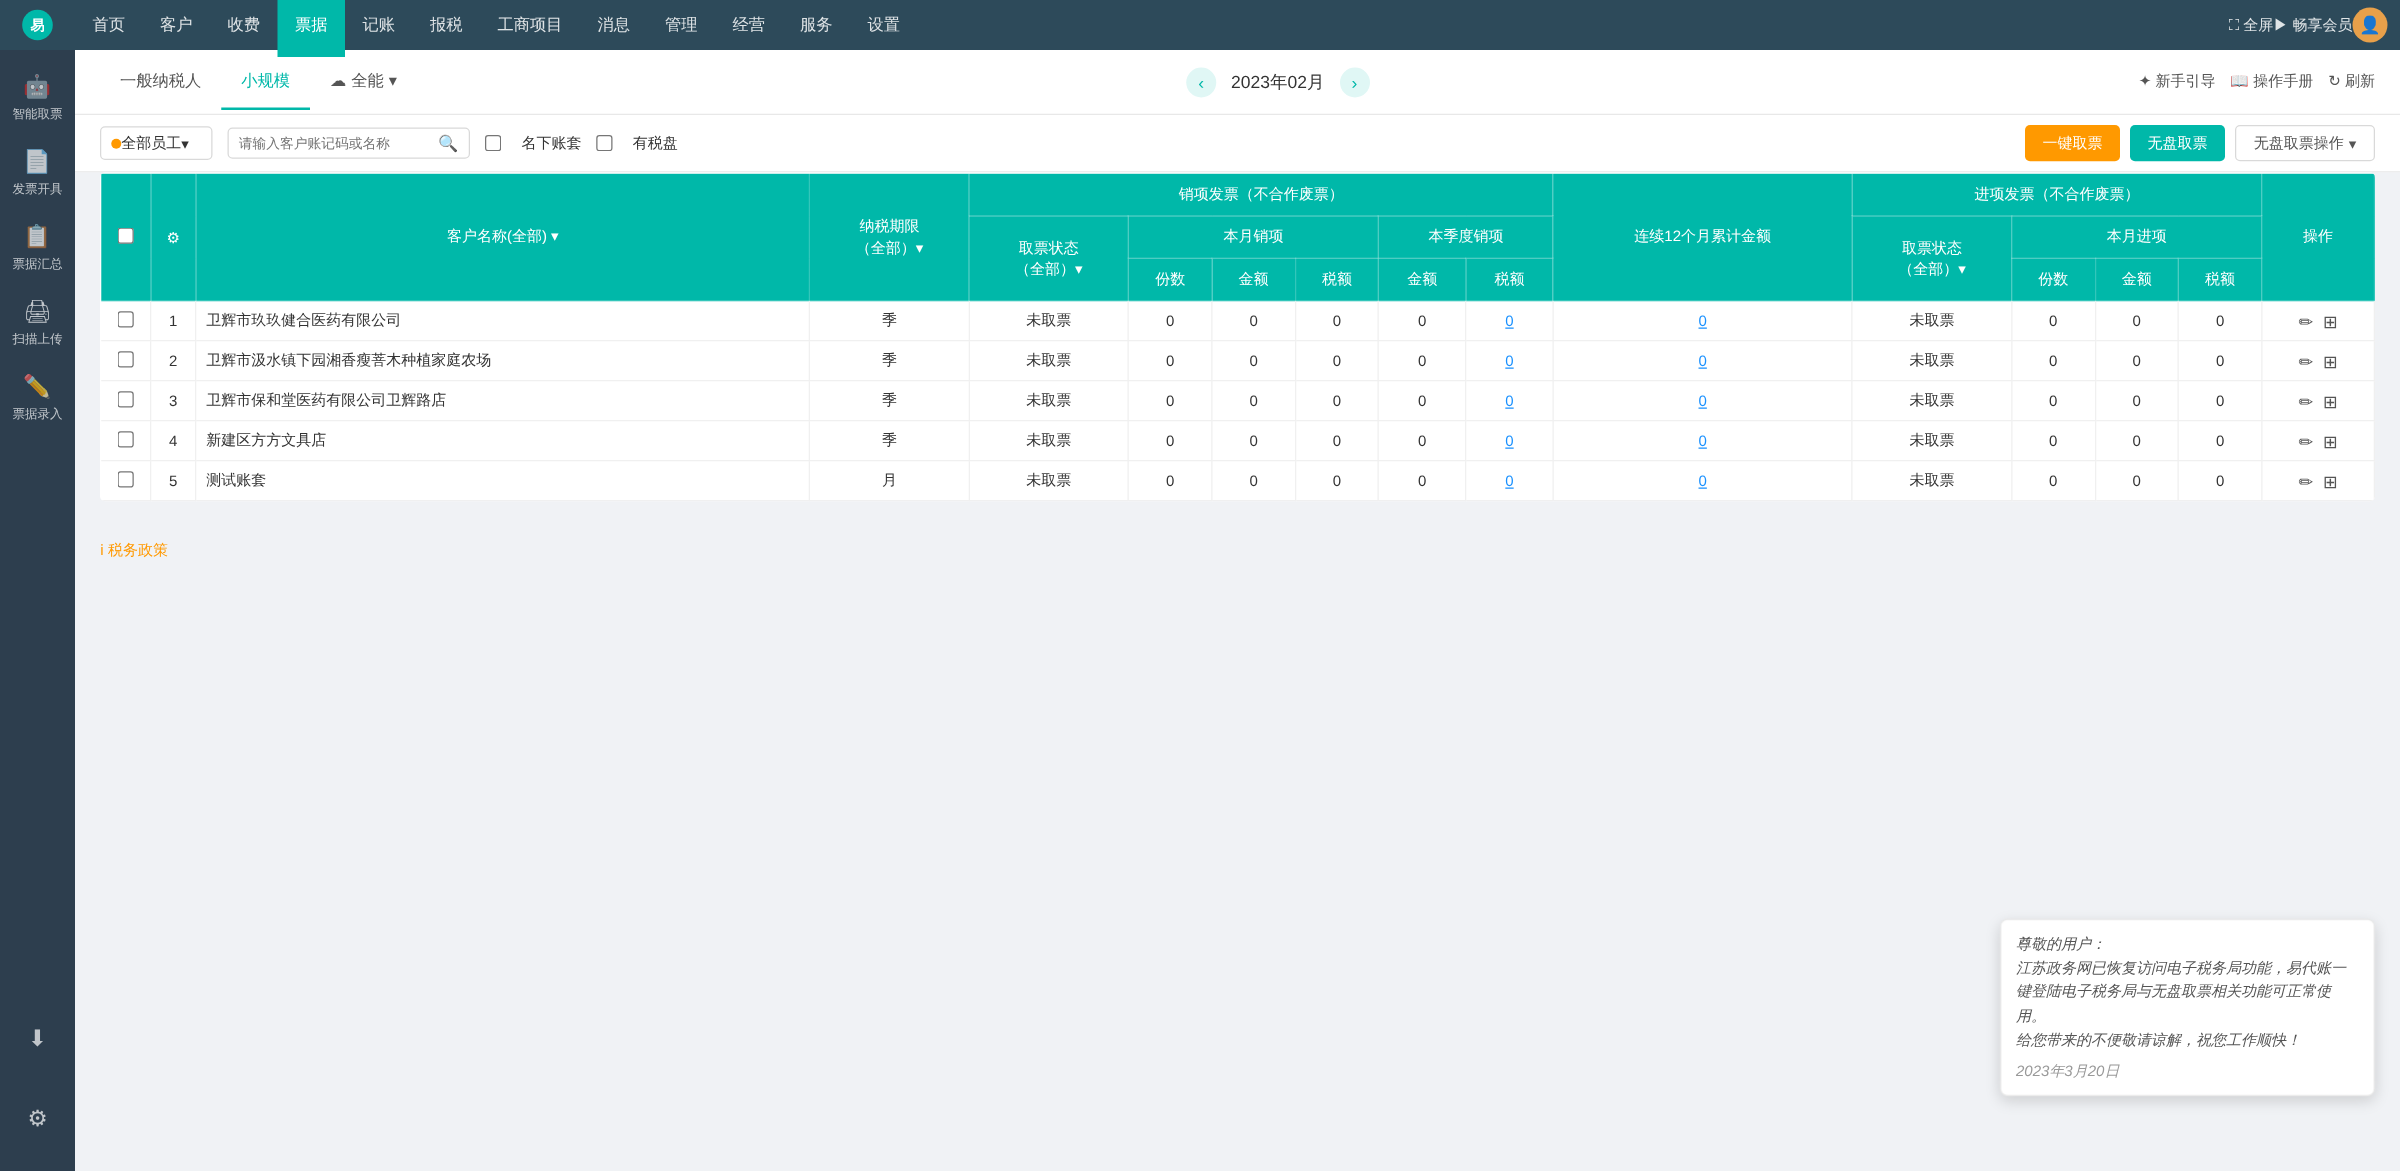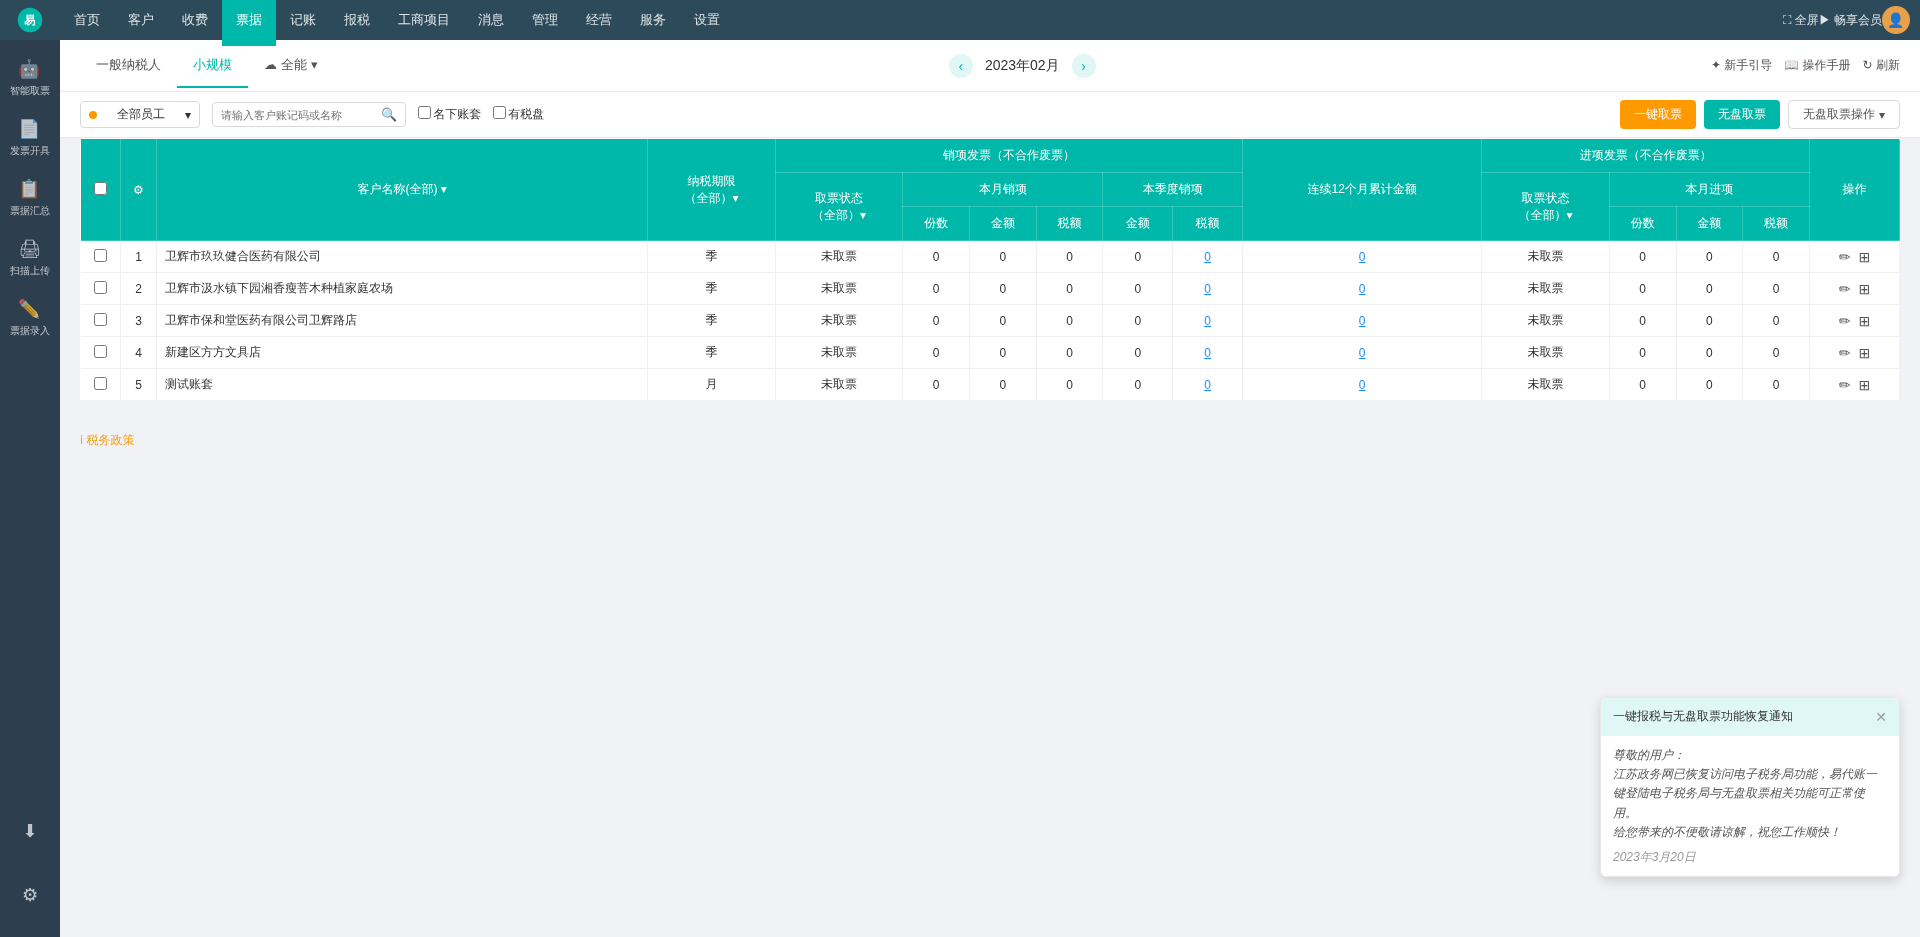--- a/index.html
+++ b/index.html
@@ -86,33 +86,33 @@
     }
     .sub-nav .right-actions span { cursor: pointer; }
 
     
     .filter-bar {
       display: flex; align-items: center; background: #fff;
       padding: 8px 20px; border-bottom: 1px solid #e8e8e8; gap: 12px;
     }
     .filter-select {
       border: 1px solid #d9d9d9; border-radius: 4px;
-      padding: 4px 8px; font-size: 12px; display: flex; align-items: center; gap: 20px;
+      padding: 4px 8px; font-size: 12px; display: flex; align-items: center; gap: 0;
       cursor: pointer; background: #fff; min-width: 90px;
     }
     .filter-select .dot { width: 8px; height: 8px; background: #f90; border-radius: 50%; }
     .search-input-wrap {
       display: flex; align-items: center; border: 1px solid #d9d9d9;
       border-radius: 4px; padding: 4px 8px; background: #fff;
     }
     .search-input-wrap input {
       border: none; outline: none; font-size: 11px; width: 160px; color: #999;
     }
     .search-icon { color: #999; cursor: pointer; font-size: 13px; }
-    .filter-checkbox { display: flex; align-items: flex-start; gap: 2px; font-size: 12px; cursor: pointer; }
+    .filter-checkbox { display: flex; align-items: center; gap: 16px; font-size: 12px; cursor: pointer; }
     .filter-checkbox input { cursor: pointer; }
     .right-buttons { margin-left: auto; display: flex; gap: 8px; }
     .btn-orange {
       background: #f90; color: #fff; border: none; border-radius: 4px;
       padding: 5px 14px; font-size: 12px; cursor: pointer;
     }
     .btn-teal {
       background: #00b8a9; color: #fff; border: none; border-radius: 4px;
       padding: 5px 14px; font-size: 12px; cursor: pointer;
     }
@@ -457,23 +457,19 @@
     </div>
   </div>
 
   <div class="tax-policy">
     <span>ℹ</span>
     <span>税务政策</span>
   </div>
 </div>
 
 <div class="notification-popup">
-  <div class="notification-header">
-    <span>一键报税与无盘取票功能恢复通知</span>
-    <span class="notification-close">✕</span>
-  </div>
   <div class="notification-body notif-scroll">
     <p>尊敬的用户：</p>
     <p>江苏政务网已恢复访问电子税务局功能，易代账一键登陆电子税务局与无盘取票相关功能可正常使用。</p>
     <p>给您带来的不便敬请谅解，祝您工作顺快！</p>
     <p class="notification-date">2023年3月20日</p>
   </div>
 </div>
 
 </body></html>

